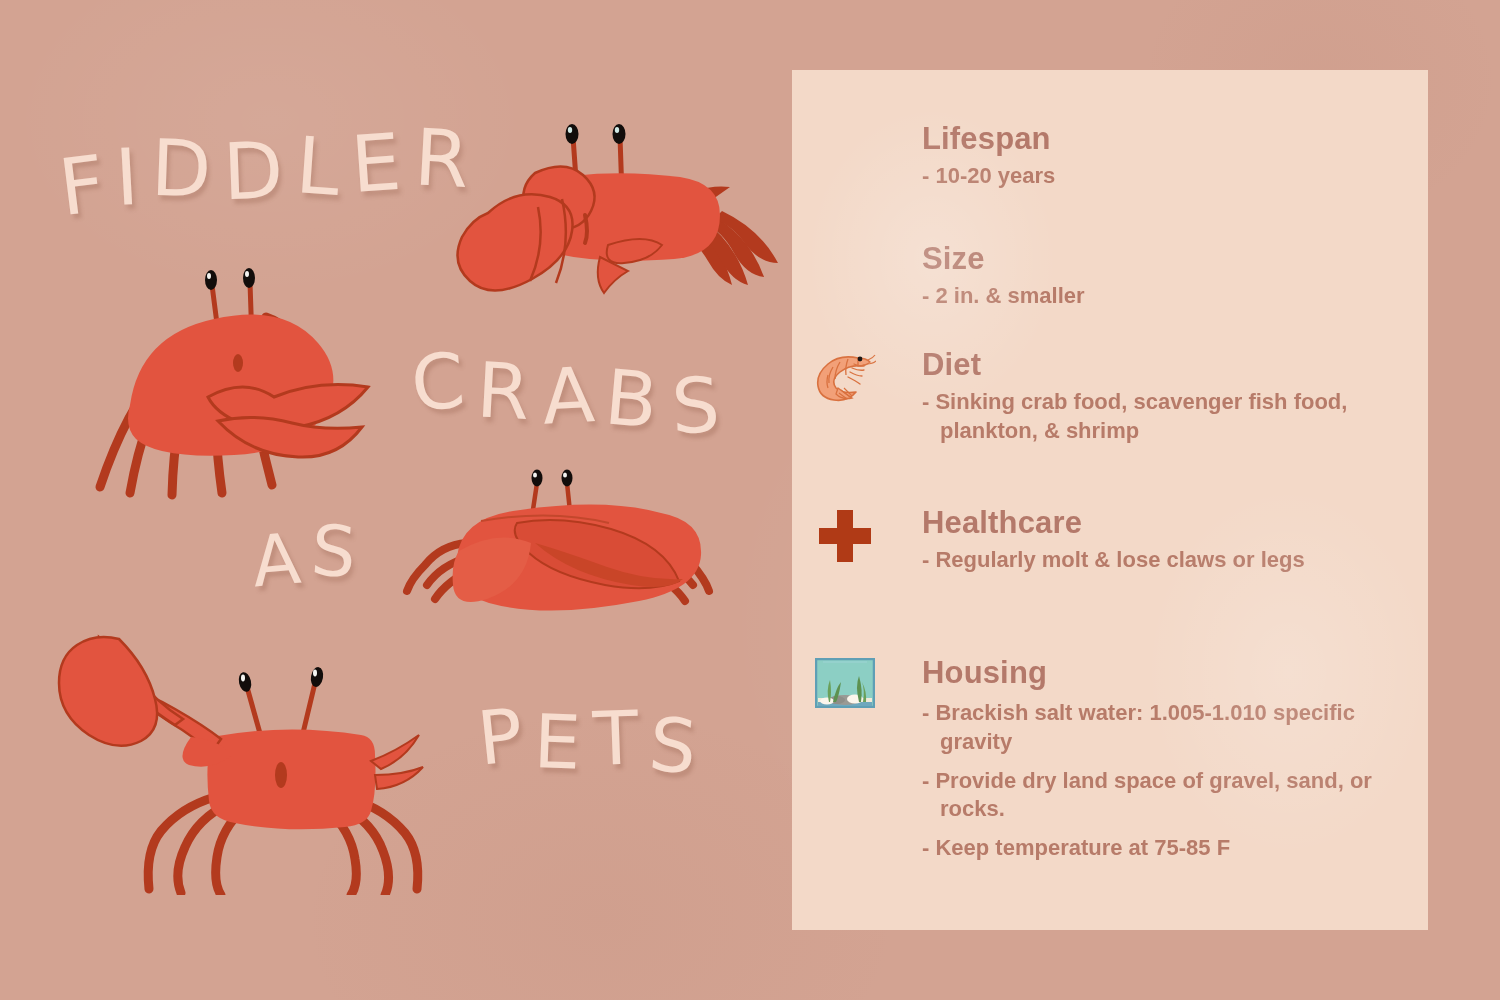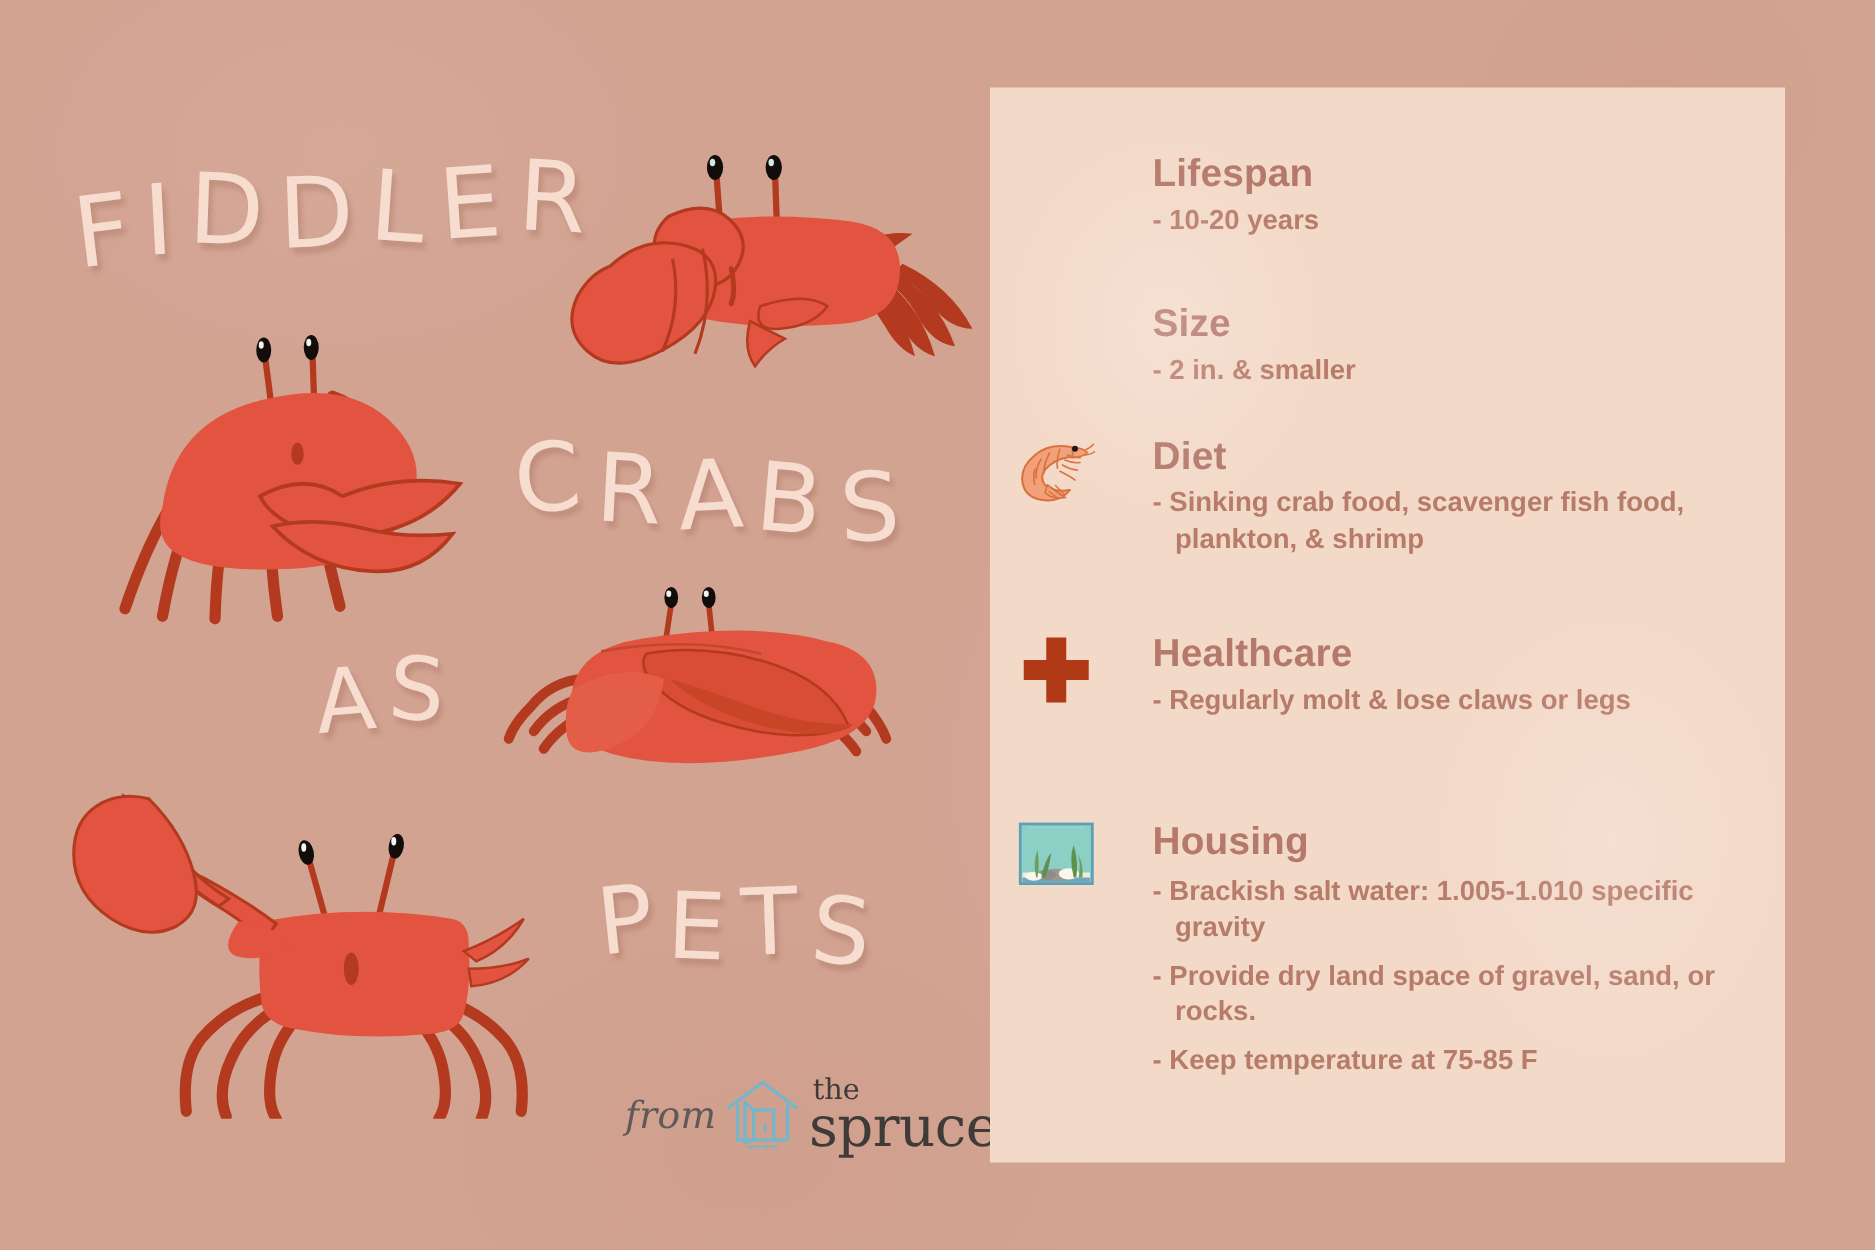--- a/index.html
+++ b/index.html
@@ -267,40 +267,20 @@
 
       <path d="M356 136 q26-10 48-26 q-14 24 -38 34 z" fill="#e2543f" stroke="#b33a1e" stroke-width="2"></path>
       <path d="M360 150 q28 0 48-8 q-18 20 -46 22 z" fill="#e2543f" stroke="#b33a1e" stroke-width="2"></path>
     </svg>
 
     <div class="hand-word" id="word-fiddler"><span>F</span><span>I</span><span>D</span><span>D</span><span>L</span><span>E</span><span>R</span></div>
     <div class="hand-word" id="word-crabs"><span>C</span><span>R</span><span>A</span><span>B</span><span>S</span></div>
     <div class="hand-word" id="word-as"><span>A</span><span>S</span></div>
     <div class="hand-word" id="word-pets"><span>P</span><span>E</span><span>T</span><span>S</span></div>
 
-    <div id="logo">
-      <div id="logo-from">from</div>
-      <svg id="logo-house" width="62" height="60" viewBox="0 0 62 60">
-        <g fill="none" stroke="#72b7cc" stroke-width="2.6" stroke-linejoin="round" stroke-linecap="round">
-          <path d="M4 24 L31 4 L58 24"></path>
-          <path d="M11 22 L11 50 L51 50 L51 22"></path>
-          <path d="M24 50 L24 26 L40 26 L40 50"></path>
-          <path d="M24 26 L17 20 L17 52 L24 50"></path>
-          <path d="M33 38 L33 42"></path>
-        </g>
-        <g stroke="#72b7cc" stroke-width="1.3" opacity=".85">
-          <path d="M18 55 L44 55"></path>
-          <path d="M20 55 L23 58 M26 55 L29 58 M32 55 L35 58 M38 55 L41 58"></path>
-        </g>
-      </svg>
-      <div id="logo-words">
-        <span id="logo-the">the</span>
-        <span id="logo-spruce">spruce</span>
-      </div>
-    </div>
   </div>
 
   <div id="panel">
 
     <div class="section" id="sec-lifespan">
       <div class="sec-body">
         <div class="sec-title">Lifespan</div>
         <div class="sec-line">- 10-20 years</div>
       </div>
     </div>

